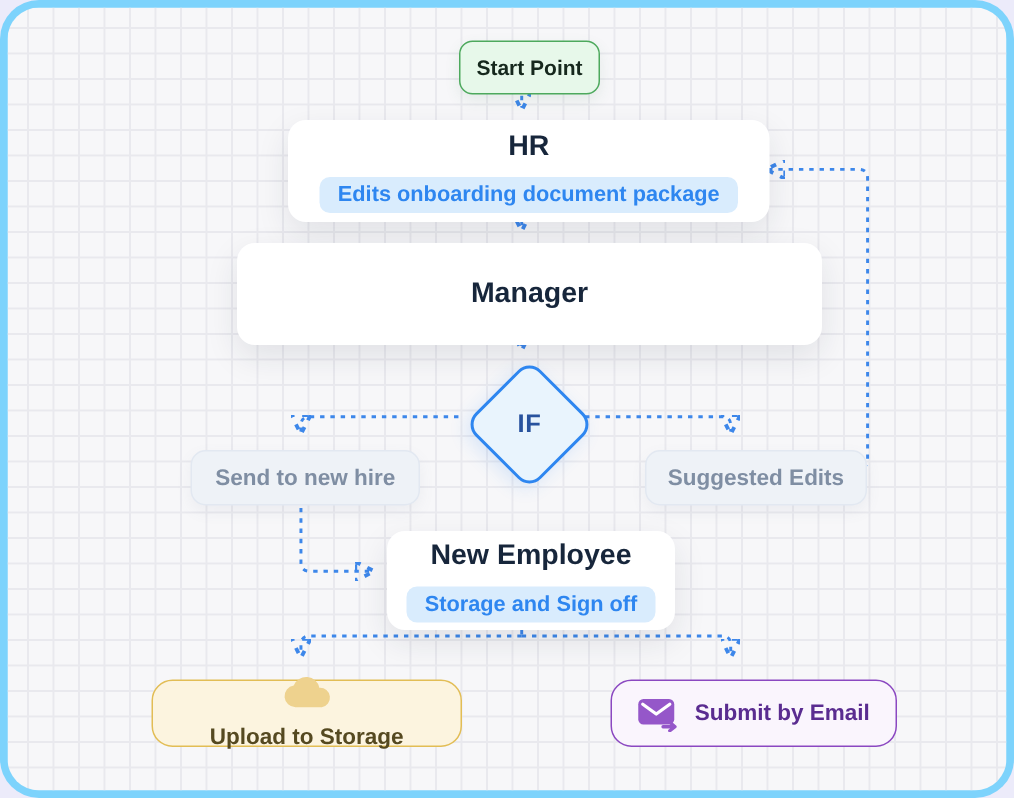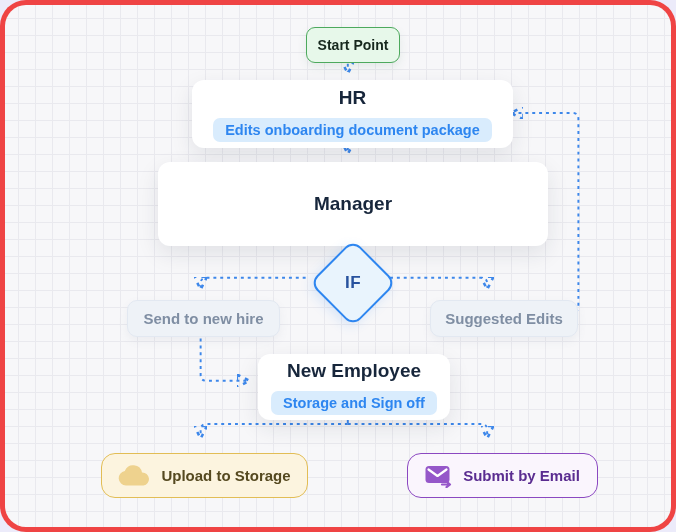--- a/index.html
+++ b/index.html
@@ -1,21 +1,21 @@
 <!DOCTYPE html>
 <html><head>
 <meta charset="utf-8">
 <style>
   * { margin:0; padding:0; box-sizing:border-box; }
   html,body { width:676px; height:532px; overflow:hidden; }
   body { font-family:"Liberation Sans", sans-serif; background:#ecebfa; }
 
   .frame {
     position:relative; width:676px; height:532px;
-    border-radius:26px; background:#ef4444; padding:5px;
+    border-radius:26px; background:#7dd3fc; padding:5px;
   }
   .canvas {
     position:relative; width:100%; height:100%;
     border-radius:21px; overflow:hidden;
     background-color:#f7f7f9;
     background-image:
       linear-gradient(#e9e9ee 1px, transparent 1px),
       linear-gradient(90deg, #e9e9ee 1px, transparent 1px);
     background-size:17px 17px;
     background-position:-4px -4px;
@@ -40,21 +40,21 @@
   }
   .card .title { color:#17263b; font-size:19px; font-weight:700; }
   .pill {
     display:inline-block; border-radius:7px; padding:4px 12px;
     font-size:14.5px; font-weight:700; white-space:nowrap;
   }
   .pill-blue  { background:#d9ecfd; color:#2e86f0; }
   .pill-green { background:#e3f6e7; color:#2fa94e; }
 
   .hr-box       { left:187px; top:75px;  width:321px; height:68px; }
-  .manager-box  { left:153px; top:157px; width:390px; height:84px; }
+  .manager-box  { left:153px; top:157px; width:390px; height:68px; }
   .employee-box { left:253px; top:349px; width:192px; height:66px; }
 
   .diamond-wrap { left:317px; top:247px; width:62px; height:62px; }
   .diamond {
     position:absolute; inset:0; transform:rotate(45deg);
     background:#e9f4fd; border:2px solid #2e86f0; border-radius:11px;
     box-shadow:0 4px 12px rgba(46,134,240,.15);
   }
   .diamond-label { position:relative; color:#28529e; font-size:17px; font-weight:700; letter-spacing:.5px; }
 
@@ -62,21 +62,21 @@
     background:#eef2f7; border:1px solid #e2e8f1; border-radius:10px;
     color:#7f8ea3; font-size:15px; font-weight:600;
     box-shadow:0 4px 10px rgba(100,116,139,.08);
   }
   .hire-box  { left:122px; top:295px; width:153px; height:37px; }
   .edits-box { left:425px; top:295px; width:148px; height:37px; }
 
   .action { border-radius:14px; gap:11px; font-size:15px; font-weight:700; }
   .storage-box {
     left:96px; top:448px; width:207px; height:45px;
-    background:#fcf4df; border:1.6px solid #e2bd55; color:#554920;
+    background:#fcf4df; border:1.6px solid #e2bd55; color:#554920;flex-direction:column;
   }
   .email-box {
     left:402px; top:448px; width:191px; height:45px;
     background:#faf5fd; border:1.6px solid #8b48c1; color:#5a2c90;
   }
   .icon { display:flex; align-items:center; }
 </style>
 </head>
 <body>
 

